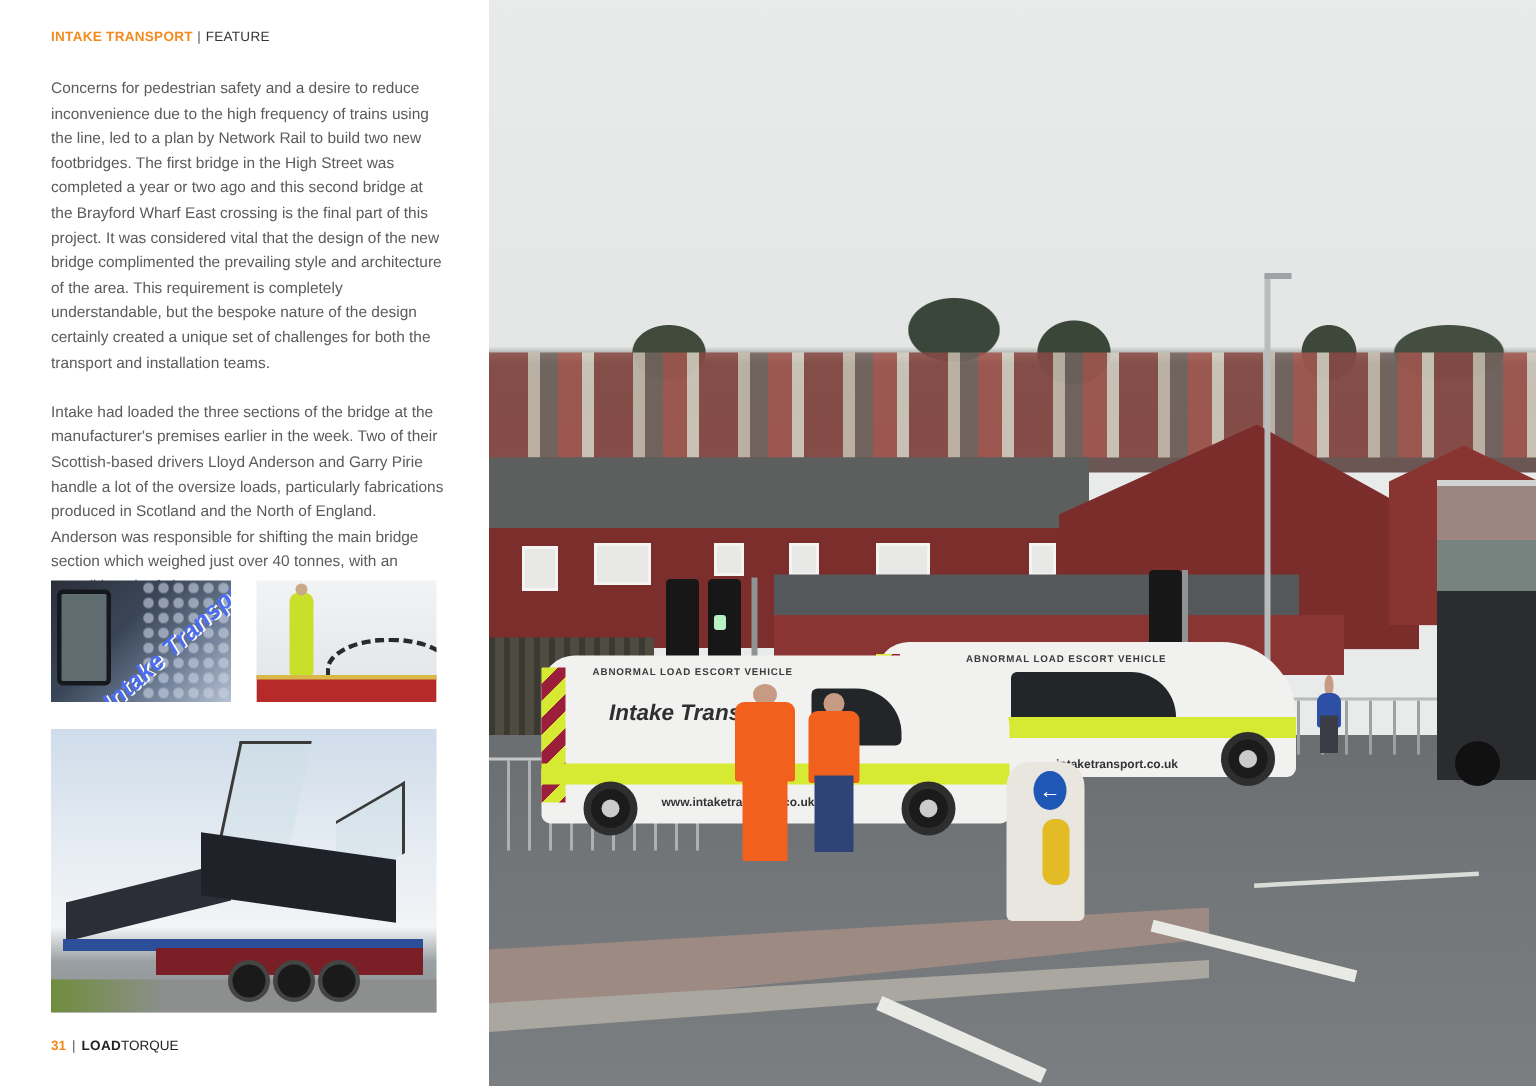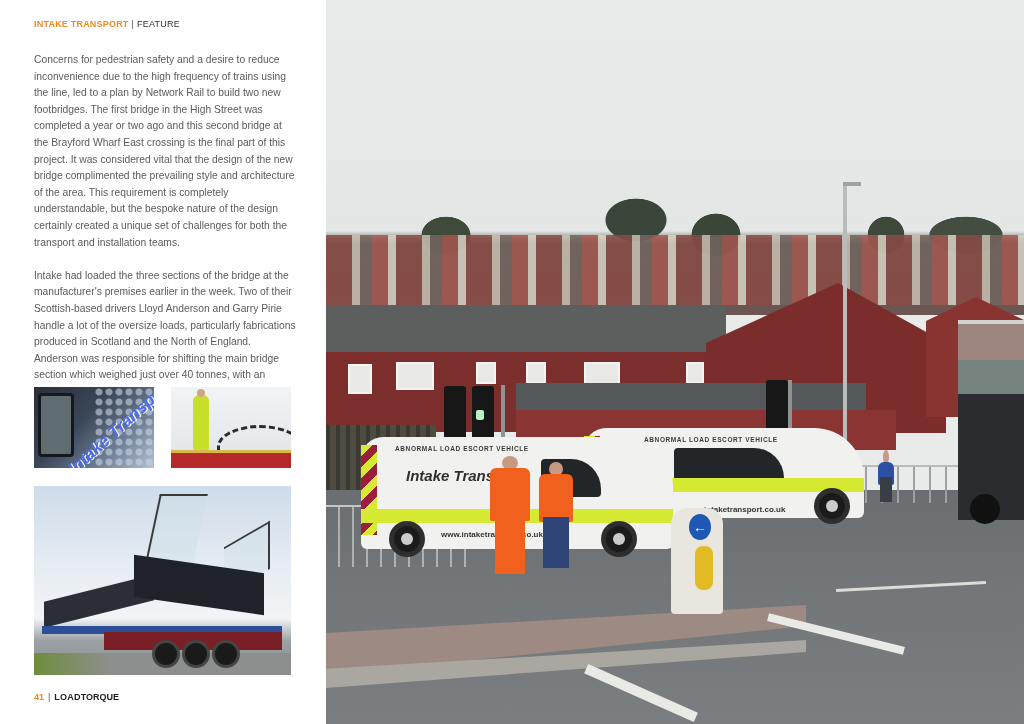--- a/index.html
+++ b/index.html
@@ -27,21 +27,21 @@
   .t3 .bridge2{position:absolute;left:100px;top:78px;width:130px;height:42px;background:#1f2229;transform:skewY(8deg);}
   .t3 .glass1{position:absolute;left:118px;top:8px;width:46px;height:72px;border-left:2px solid #3a3a3a;border-top:2px solid #3a3a3a;background:rgba(200,220,225,.35);transform:skewX(-12deg);}
   .t3 .glass2{position:absolute;left:190px;top:48px;width:44px;height:46px;border-right:2px solid #3a3a3a;border-top:2px solid #3a3a3a;background:rgba(200,220,225,.35);transform:skewY(-30deg);}
   .t3 .deck{position:absolute;left:8px;top:140px;width:240px;height:8px;background:#2d4f9a;}
   .t3 .trailerbody{position:absolute;left:70px;top:146px;width:178px;height:18px;background:#7a1f26;}
   .t3 .wheel{position:absolute;top:154px;width:22px;height:22px;border-radius:50%;background:#1a1a1a;border:3px solid #444;}
   .footer{position:absolute;left:34px;top:692px;font-size:9px;white-space:nowrap;}
   .footer .pg{color:#f28a1e;font-weight:bold;}
   .footer .sep{color:#555;margin:0 4px;}
   .footer .mag{color:#222;font-weight:bold;letter-spacing:0.2px;}
-  .footer .mag2{color:#222;font-weight:bold;}
+  .footer .mag2{color:#222;font-weight:normal;}
 
   
   .photo{position:absolute;left:326px;top:0;width:698px;height:724px;overflow:hidden;background:#e9ebeb;}
   .sky{position:absolute;left:0;top:0;width:100%;height:260px;background:linear-gradient(180deg,#e9ebeb 0%,#e4e6e6 100%);}
   .hill-trees{position:absolute;left:0;top:195px;width:100%;height:120px;background:
      radial-gradient(ellipse 40px 30px at 120px 40px,#3f4a3b 60%,transparent 62%),
      radial-gradient(ellipse 50px 35px at 310px 25px,#3b463a 60%,transparent 62%),
      radial-gradient(ellipse 40px 35px at 390px 40px,#3a4638 60%,transparent 62%),
      radial-gradient(ellipse 30px 30px at 560px 40px,#3d473a 60%,transparent 62%),
      radial-gradient(ellipse 60px 30px at 640px 40px,#444e40 60%,transparent 62%),
@@ -122,21 +122,21 @@
     <div class="bridge1"></div>
     <div class="bridge2"></div>
     <div class="deck"></div>
     <div class="trailerbody"></div>
     <div class="wheel" style="left:118px"></div>
     <div class="wheel" style="left:148px"></div>
     <div class="wheel" style="left:178px"></div>
   </div>
 
   <div class="footer">
-    <span class="pg">41</span><span class="sep">|</span><span class="mag">LOAD</span><span class="mag2">TORQUE</span>
+    <span class="pg">31</span><span class="sep">|</span><span class="mag">LOAD</span><span class="mag2">TORQUE</span>
   </div>
 </div>
 
 <div class="photo">
   <div class="sky"></div>
   <div class="hill-trees"></div>
   <div class="houses"></div>
   <div class="roof-row"></div>
   <div class="terrace">
     <div class="win" style="left:70px;top:10px;width:34px;height:24px"></div>

